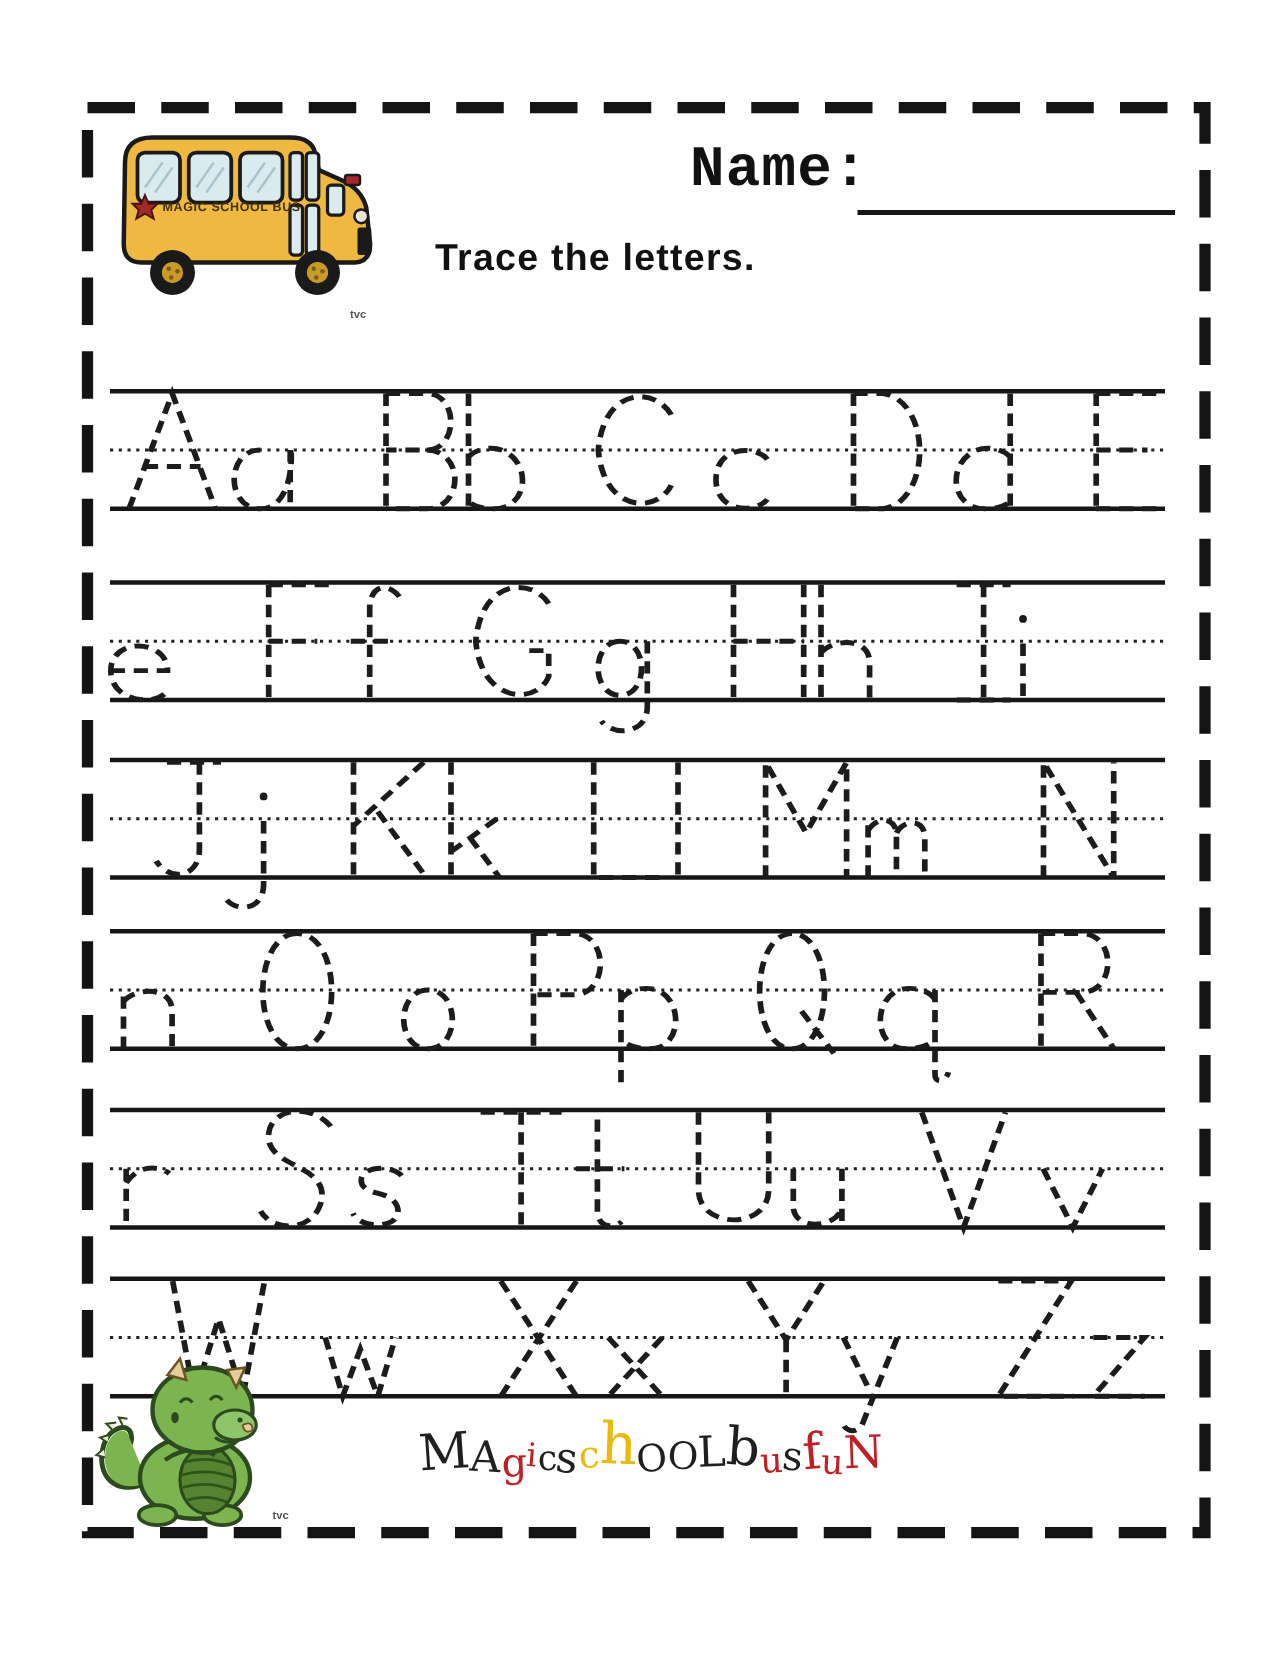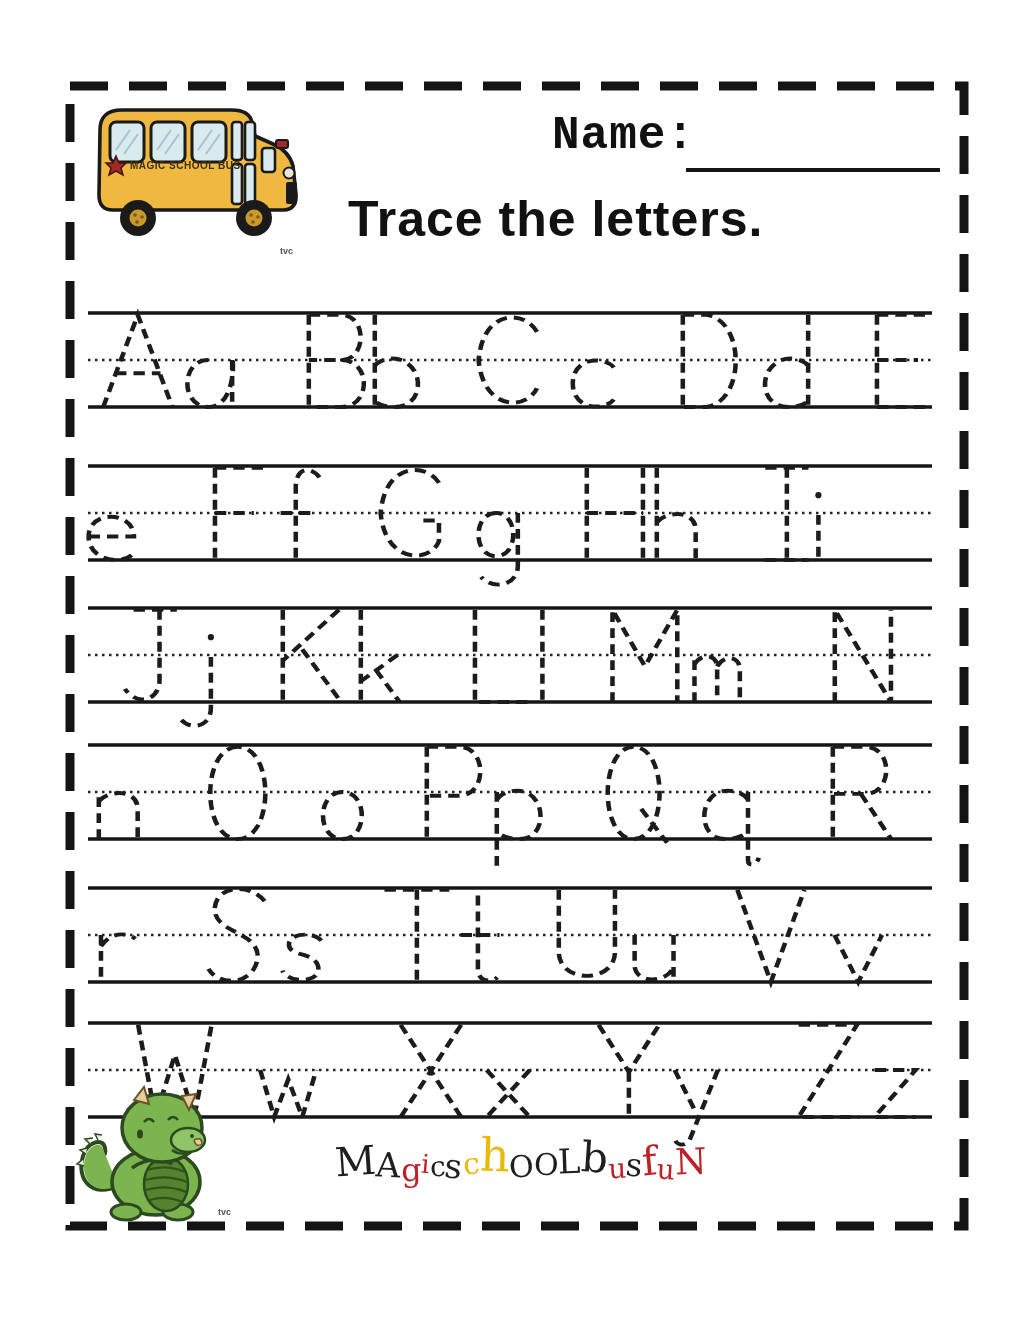--- a/index.html
+++ b/index.html
@@ -4,21 +4,21 @@
 <style>
   html,body{margin:0;padding:0;}
   body{
     width:1024px;height:1326px;position:relative;background:#ffffff;
     font-family:"Liberation Sans", sans-serif;overflow:hidden;
   }
   #main-svg{position:absolute;left:0;top:0;}
   .hdr{position:absolute;color:#111;}
   #name-label{left:552px;top:110px;font-size:46px;font-weight:700;letter-spacing:1px;font-family:Liberation Mono, monospace;}
   #name-line{position:absolute;left:686px;top:132px;width:254px;height:36px;border-bottom:4px solid #161616;}
-  #page-title{left:348px;top:190px;font-size:50px;font-weight:700;letter-spacing:1px;}
+  #page-title{left:348px;top:190px;font-size:30px;font-weight:700;letter-spacing:1px;}
   #footer-caption{
     position:absolute;left:336px;top:1136px;width:370px;height:72px;
     display:flex;align-items:baseline;justify-content:center;
     font-family:"DejaVu Serif", serif;white-space:pre;
   }
   #footer-caption span{display:inline-block;line-height:1;}
   #bus-art{position:absolute;left:86px;top:98px;}
   #dragon-art{position:absolute;left:74px;top:1084px;}
   .sig{position:absolute;font-size:9px;color:#555;font-weight:700;}
   #bus-sig{left:280px;top:246px;}

